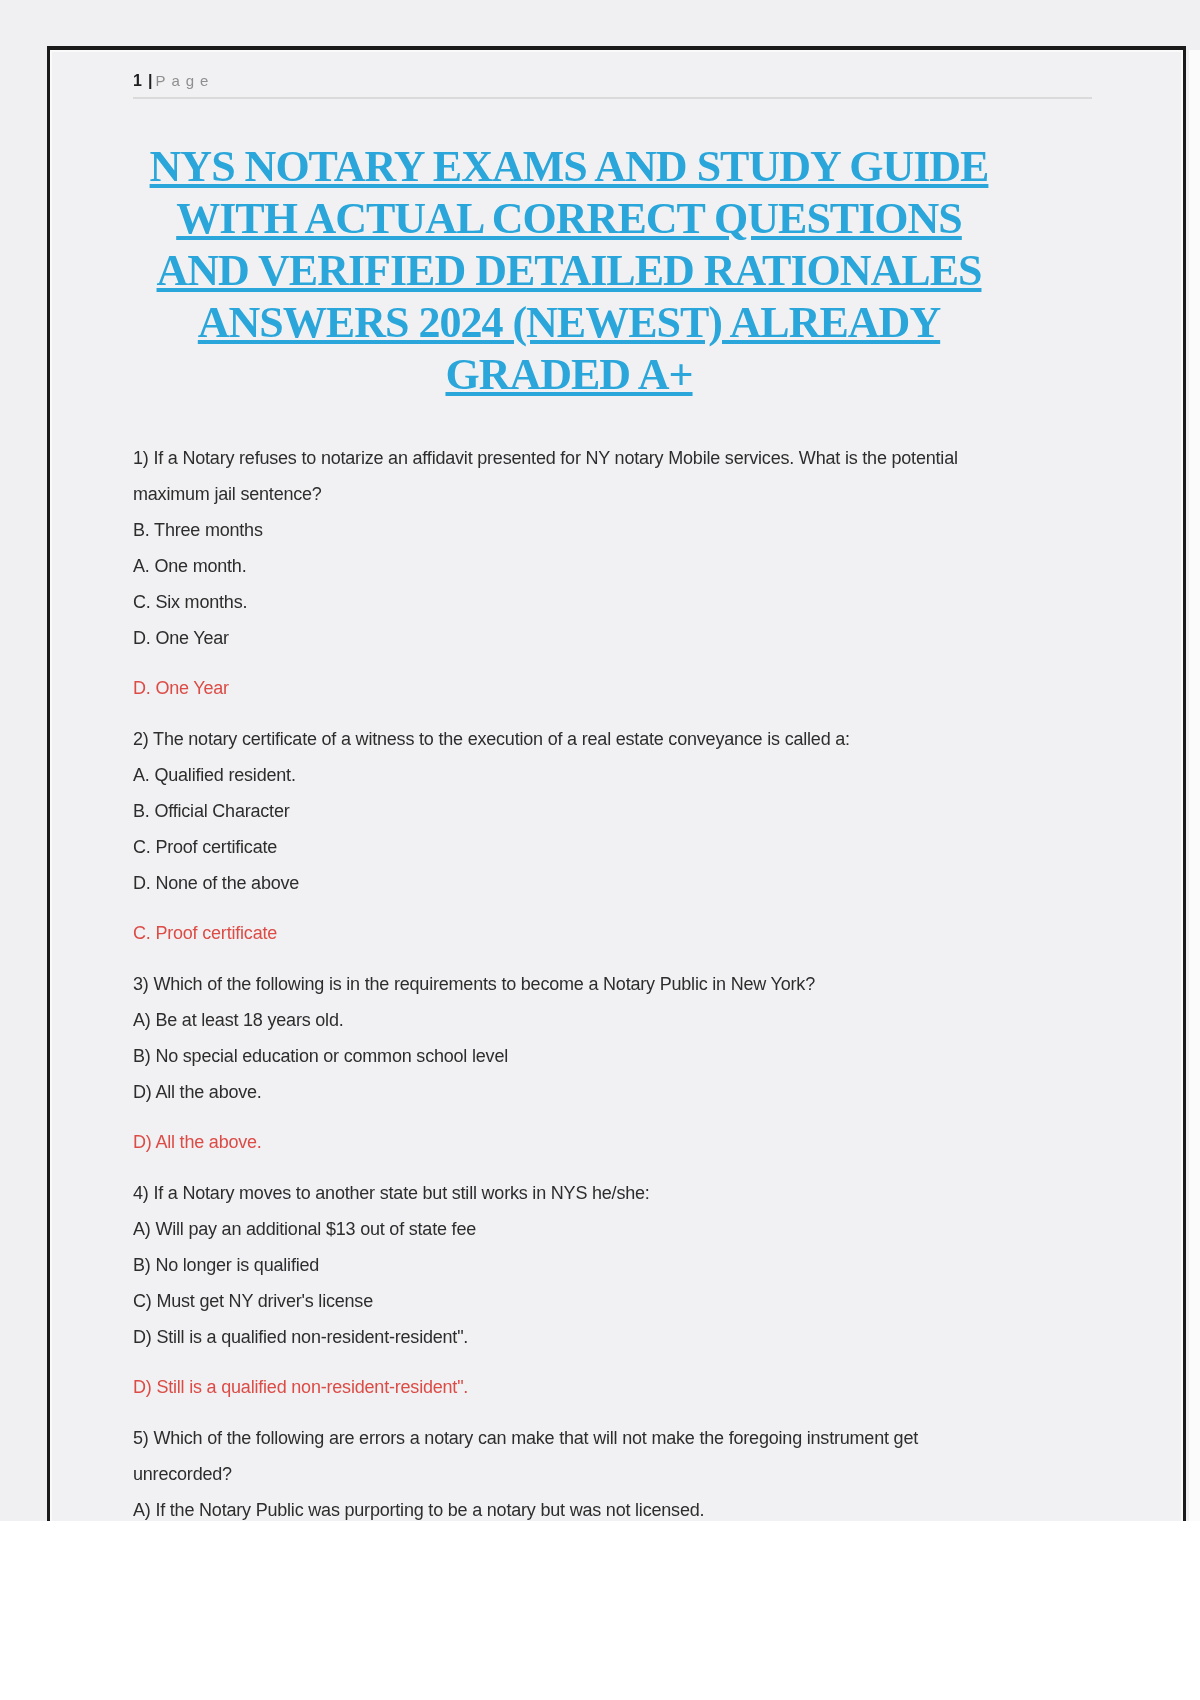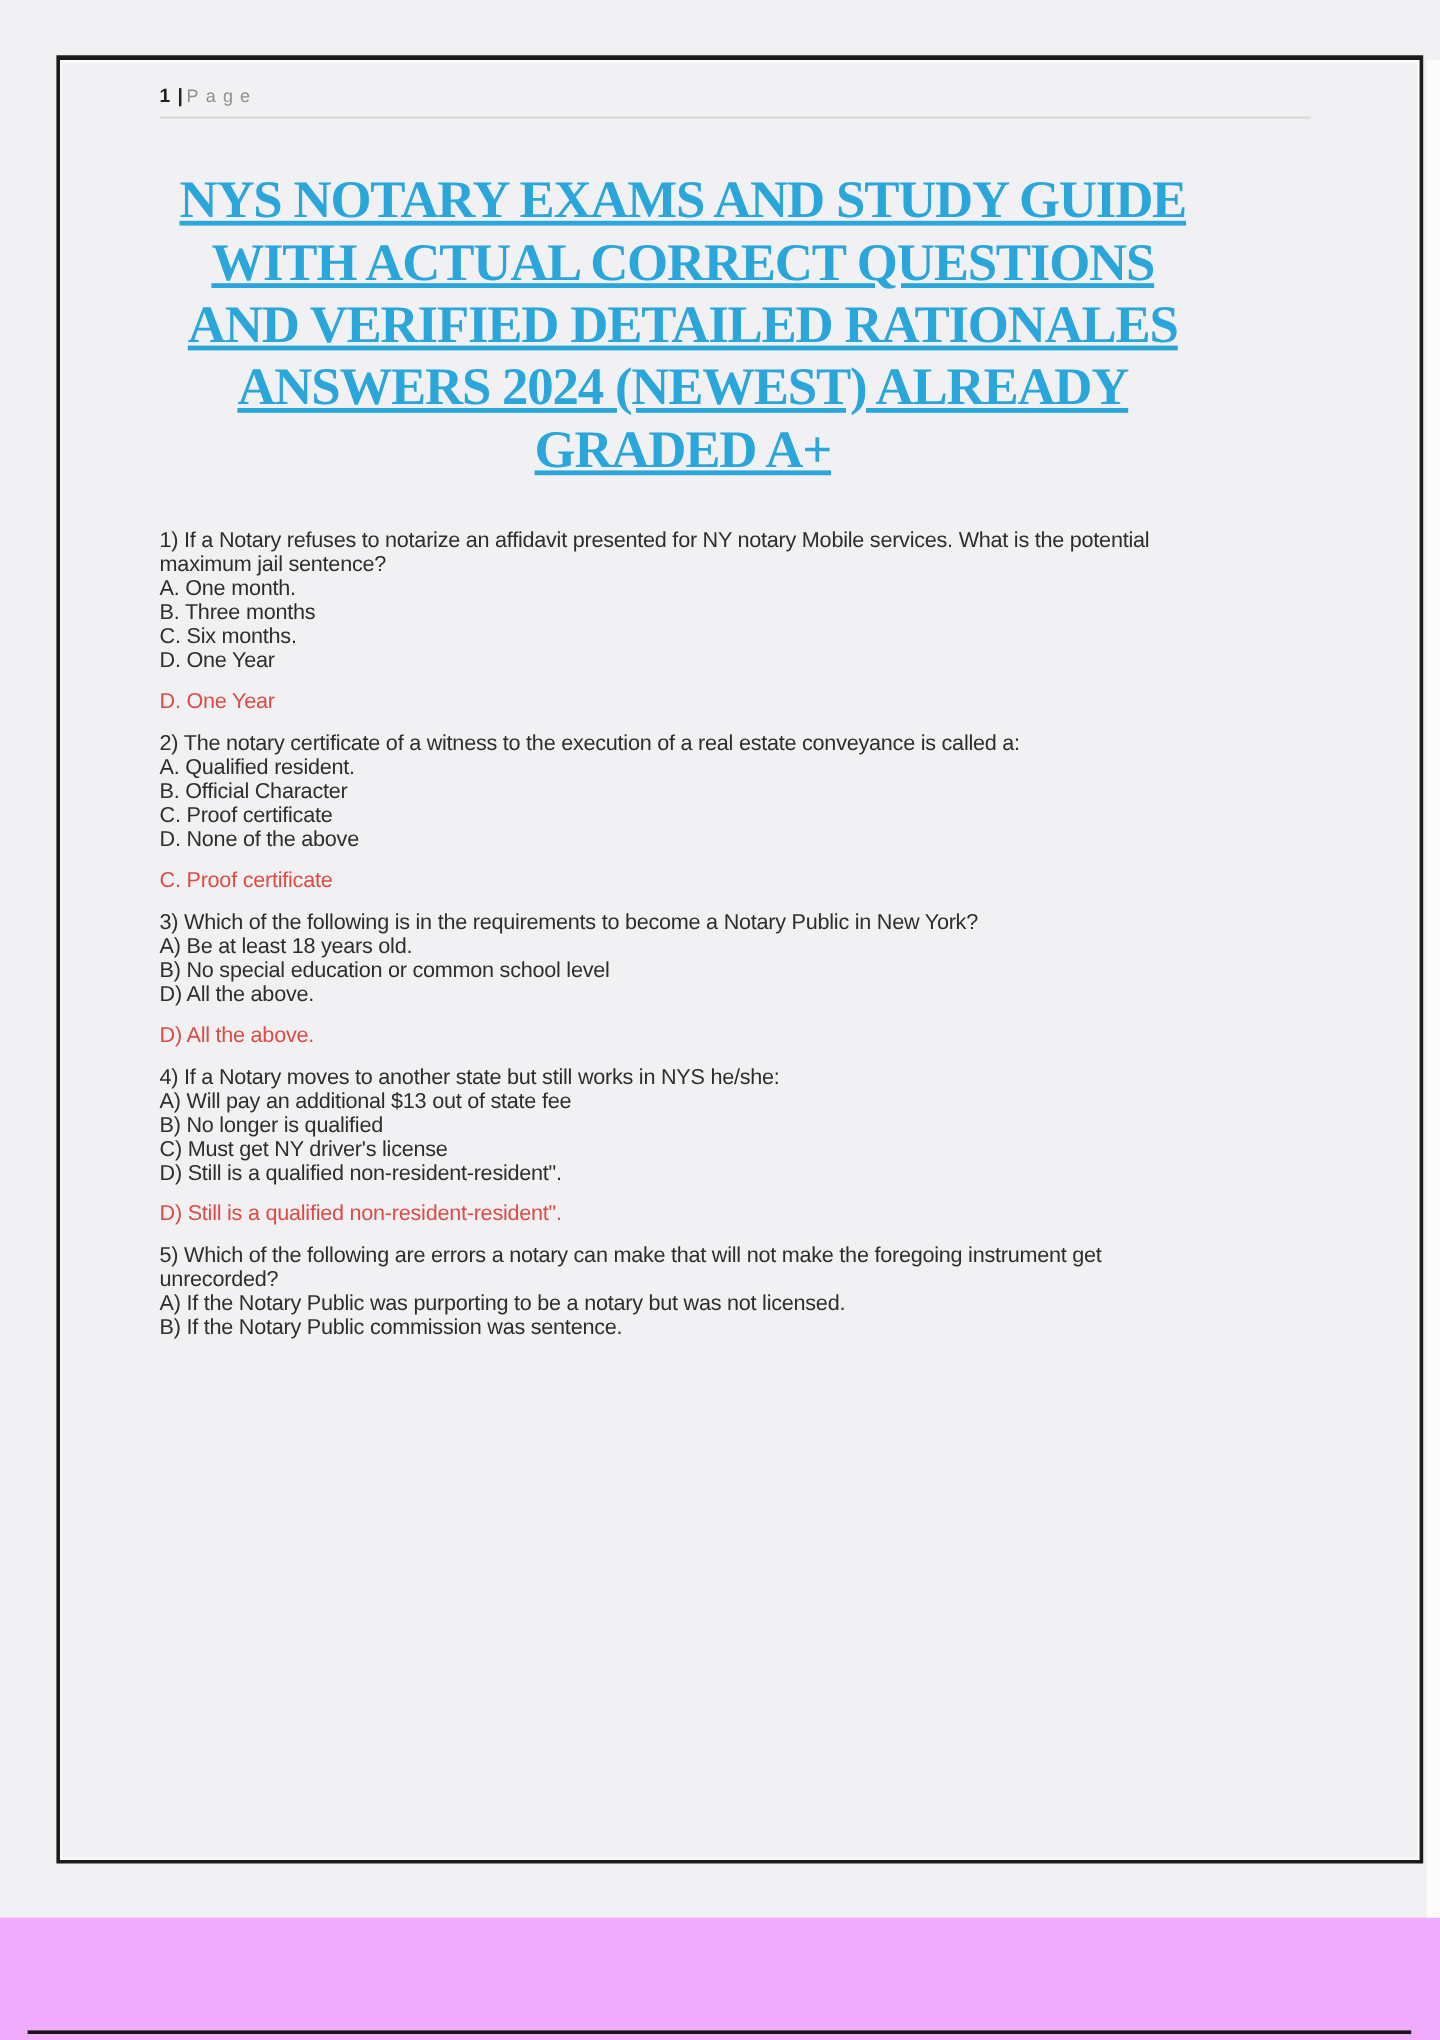--- a/index.html
+++ b/index.html
@@ -1,20 +1,20 @@
 <!DOCTYPE html>
 <html><head>
 <meta charset="utf-8">
 <style>
   * { box-sizing: border-box; }
   html, body { margin: 0; padding: 0; background: #ffffff; }
   .canvas {
     position: relative;
     width: 1200px;
-    height: 1700px;
+    height: 1521px;
     background: #f0abfc;
     overflow: hidden;
     font-family: "Liberation Sans", sans-serif;
   }
   .grey-area {
     position: absolute;
     top: 0; left: 0;
     width: 1200px; height: 1598px;
     background: #f0f0f2;
   }
@@ -53,21 +53,21 @@
     font-size: 44px;
     line-height: 52px;
     letter-spacing: -1px;
     color: #2aa6da;
     text-decoration: underline;
   }
   .title-line { white-space: nowrap; }
   .content {
     width: 872px;
     font-size: 18px;
-    line-height: 20px;
+    line-height: 36px;
     color: #2d2d2d;
     letter-spacing: -0.2px;
   }
   .qa { margin-top: 15px; }
   .qa.first { margin-top: 39px; }
   .qa p { margin: 0; }
   p.answer { margin-top: 14px; color: #dc4b45; }
   .bottom-rule {
     position: absolute;
     top: 1692px; left: 23px;
@@ -93,22 +93,22 @@
       <div class="title-line">WITH ACTUAL CORRECT QUESTIONS</div>
       <div class="title-line">AND VERIFIED DETAILED RATIONALES</div>
       <div class="title-line">ANSWERS 2024 (NEWEST) ALREADY</div>
       <div class="title-line">GRADED A+</div>
     </div>
 
     <div class="content">
 
       <div class="qa first">
         <p>1) If a Notary refuses to notarize an affidavit presented for NY notary Mobile services. What is the potential maximum jail sentence?</p>
+        <p>B. Three months</p>
         <p>A. One month.</p>
-        <p>B. Three months</p>
         <p>C. Six months.</p>
         <p>D. One Year</p>
         <p class="answer">D. One Year</p>
       </div>
 
       <div class="qa">
         <p>2) The notary certificate of a witness to the execution of a real estate conveyance is called a:</p>
         <p>A. Qualified resident.</p>
         <p>B. Official Character</p>
         <p>C. Proof certificate</p>

